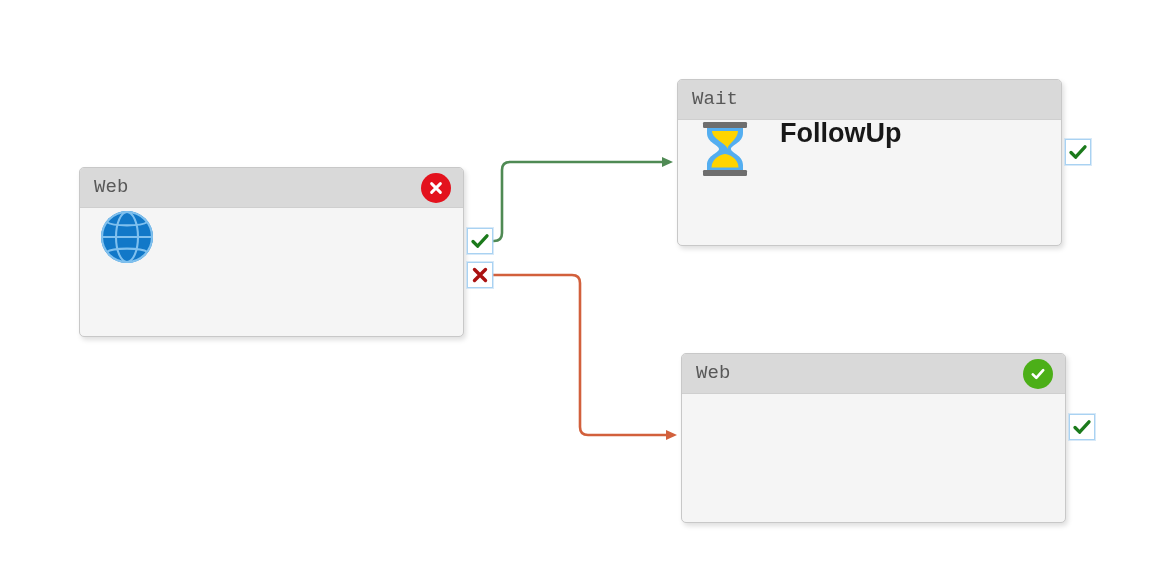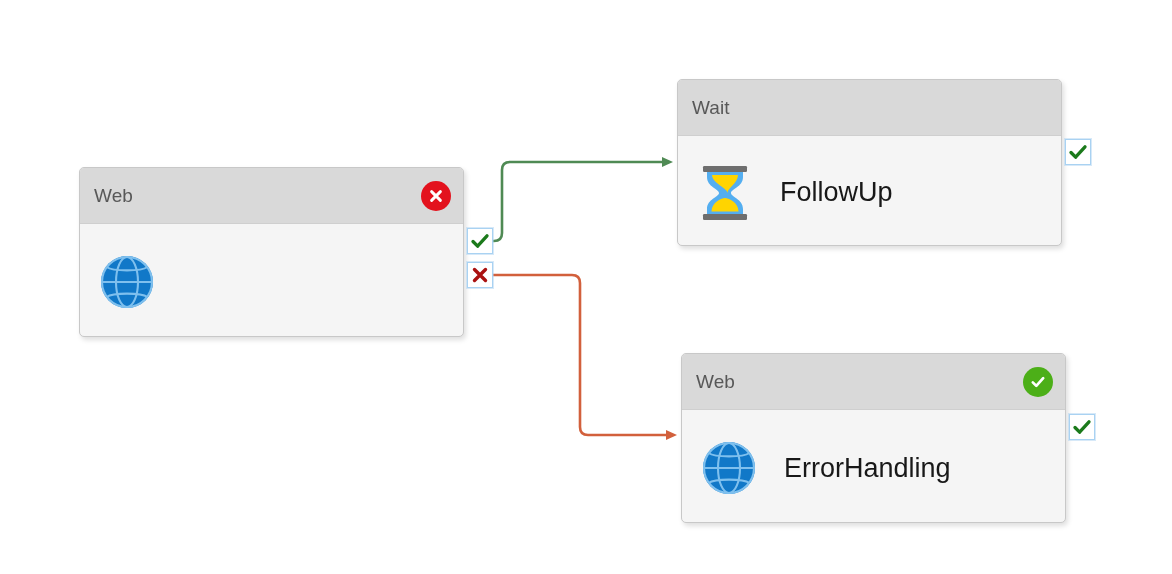--- a/index.html
+++ b/index.html
@@ -37,26 +37,27 @@
     box-sizing: border-box;
     background: #f5f5f5;
     border: 1px solid #c8c8c8;
     border-radius: 5px;
     box-shadow: 2px 3px 5px rgba(0,0,0,0.13);
     overflow: hidden;
   }
   .node-header {
     position: relative;
     box-sizing: border-box;
-    height: 56px;
+    height: 40px;
     background: #d9d9d9;
     border-bottom: 1px solid #cfcfcf;
     display: flex;
     align-items: center;
     padding: 0 14px;
+    font-family: Liberation Mono, monospace;
   }
   .node-header-title {
     font-size: 19px;
     color: #585858;
     letter-spacing: .1px;
     line-height: 1;
   }
   .node-status {
     position: absolute;
     right: 12px;
@@ -67,24 +68,25 @@
     border-radius: 50%;
     display: flex;
     align-items: center;
     justify-content: center;
   }
   .node-status.err { background: #e3121d; }
   .node-status.ok  { background: #4caf18; }
 
   .node-body {
     display: flex;
-    align-items: center;
+    align-items: flex-start;
     height: calc(100% - 52px);
     padding: 0 18px;
     box-sizing: border-box;
+    font-weight: bold;
   }
   .node-icon {
     flex: 0 0 auto;
     width: 58px;
     height: 58px;
     display: flex;
     align-items: center;
     justify-content: center;
   }
   .node-label {
@@ -202,35 +204,20 @@
 
   <div class="node" id="node-errorhandling">
     <div class="node-header">
       <span class="node-header-title">Web</span>
       <span class="node-status ok">
         <svg width="18" height="18" viewBox="0 0 18 18">
           <path d="M3.8,9.4 L7.3,12.9 L14.2,5.2" fill="none" stroke="#ffffff" stroke-width="2.7" stroke-linecap="round" stroke-linejoin="round"></path>
         </svg>
       </span>
     </div>
-    <div class="node-body">
-      <span class="node-icon">
-        <svg width="56" height="56" viewBox="0 0 56 56">
-          <circle cx="28" cy="28" r="26" fill="#1178c8"></circle>
-          <g fill="none" stroke="#7fc0ee" stroke-width="2.1">
-            <circle cx="28" cy="28" r="25"></circle>
-            <line x1="3" y1="28" x2="53" y2="28"></line>
-            <ellipse cx="28" cy="28" rx="11" ry="25"></ellipse>
-            <path d="M7.5,13 C14,17.5 42,17.5 48.5,13"></path>
-            <path d="M7.5,43 C14,38.5 42,38.5 48.5,43"></path>
-          </g>
-        </svg>
-      </span>
-      <span class="node-label">ErrorHandling</span>
-    </div>
   </div>
 
   <div class="port" id="port-errorhandling-success">
     <svg width="20" height="20" viewBox="0 0 20 20">
       <path d="M3,10.5 L7.6,15.2 L17,4.8" fill="none" stroke="#1b7a1b" stroke-width="3.3" stroke-linecap="round" stroke-linejoin="round"></path>
     </svg>
   </div>
 
 </div>
 

